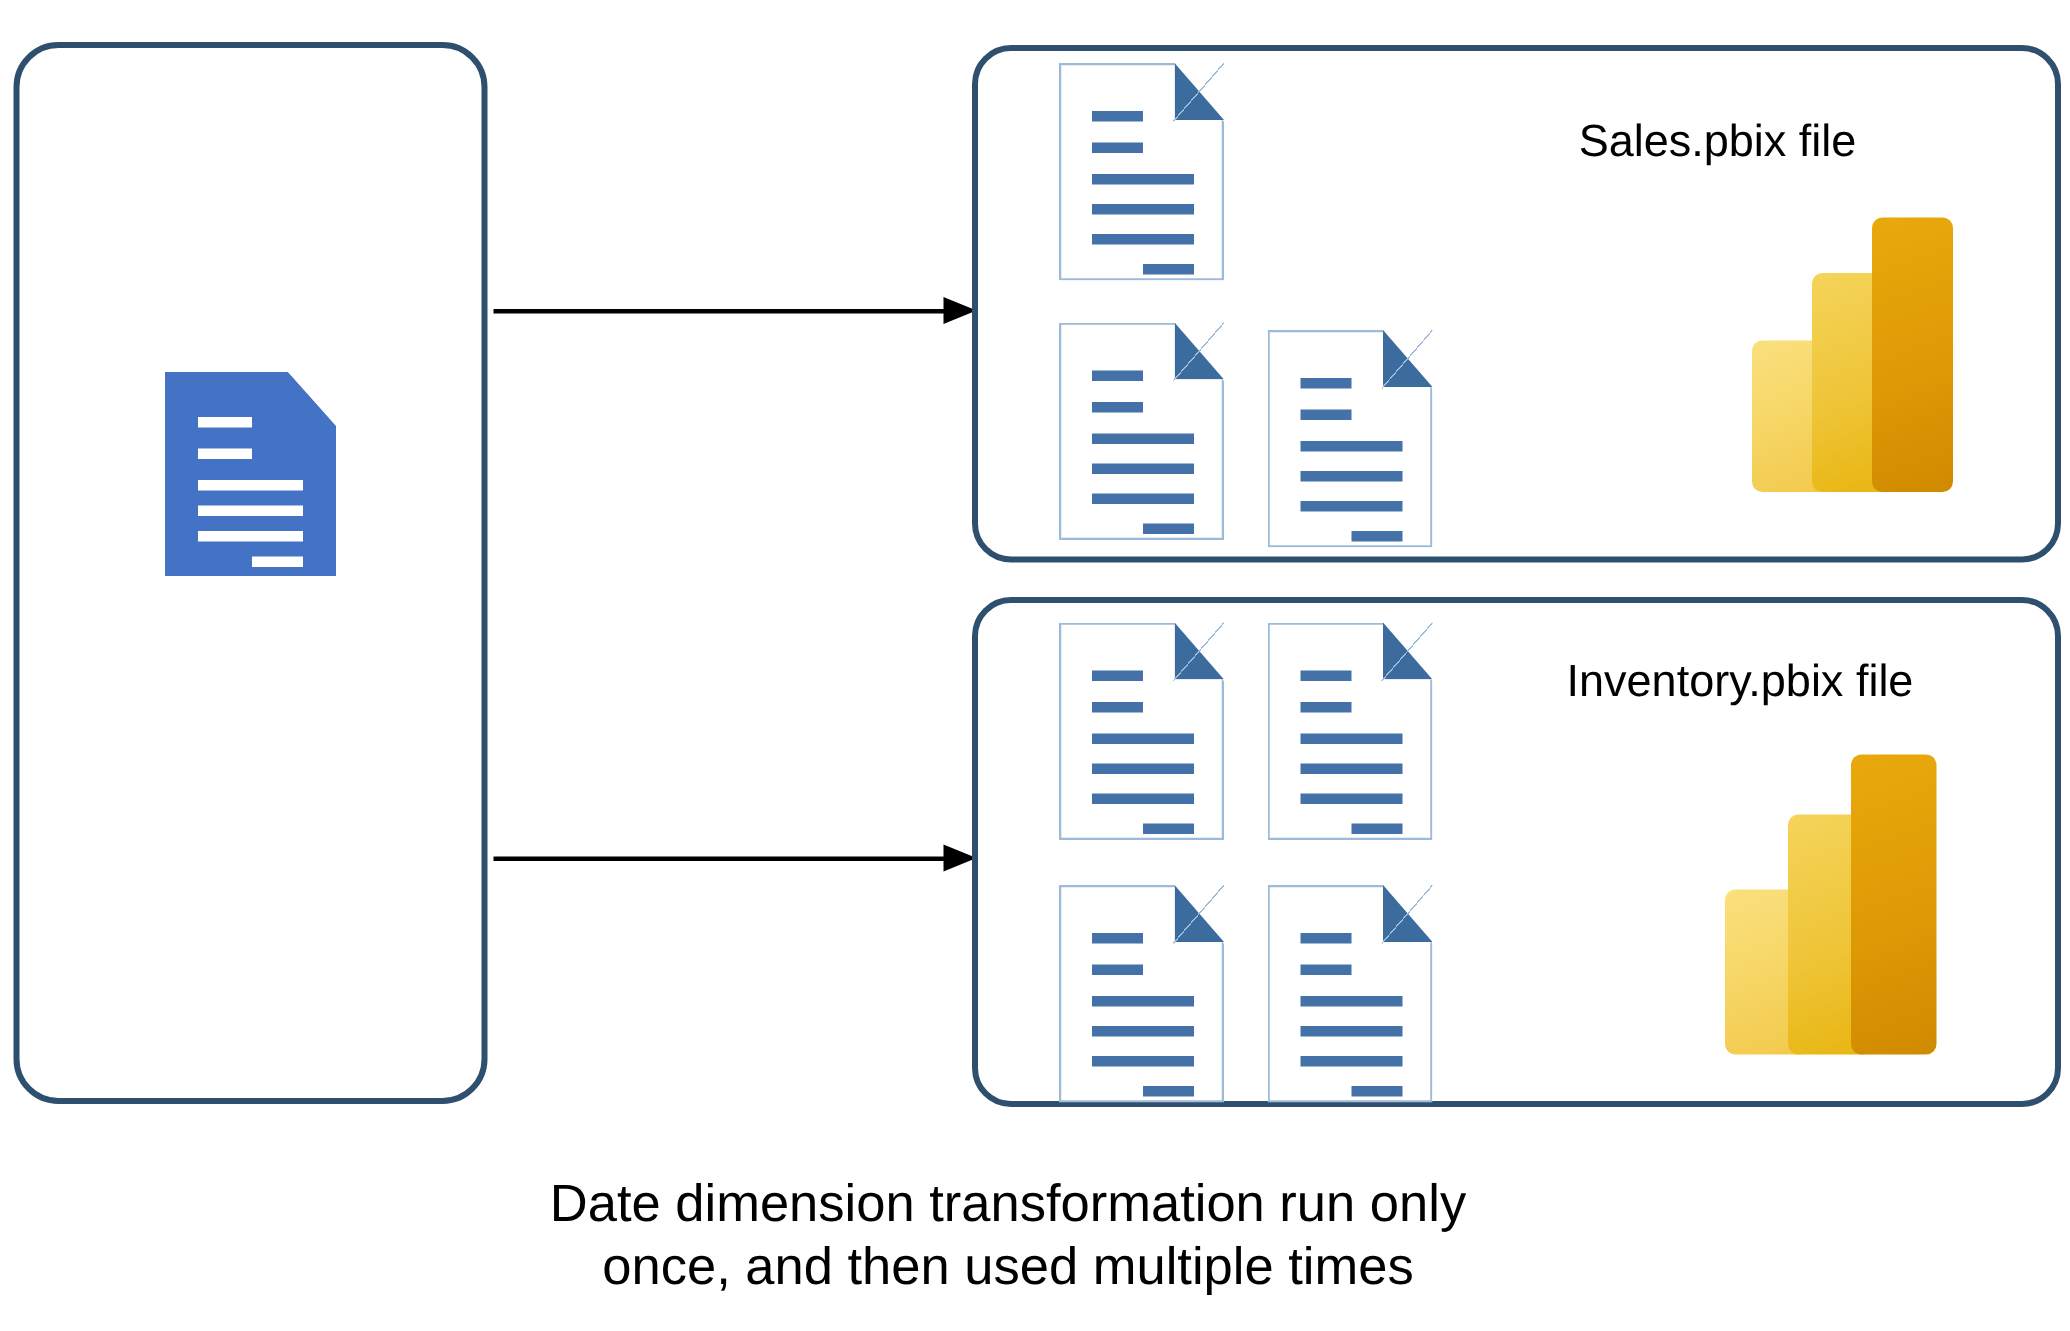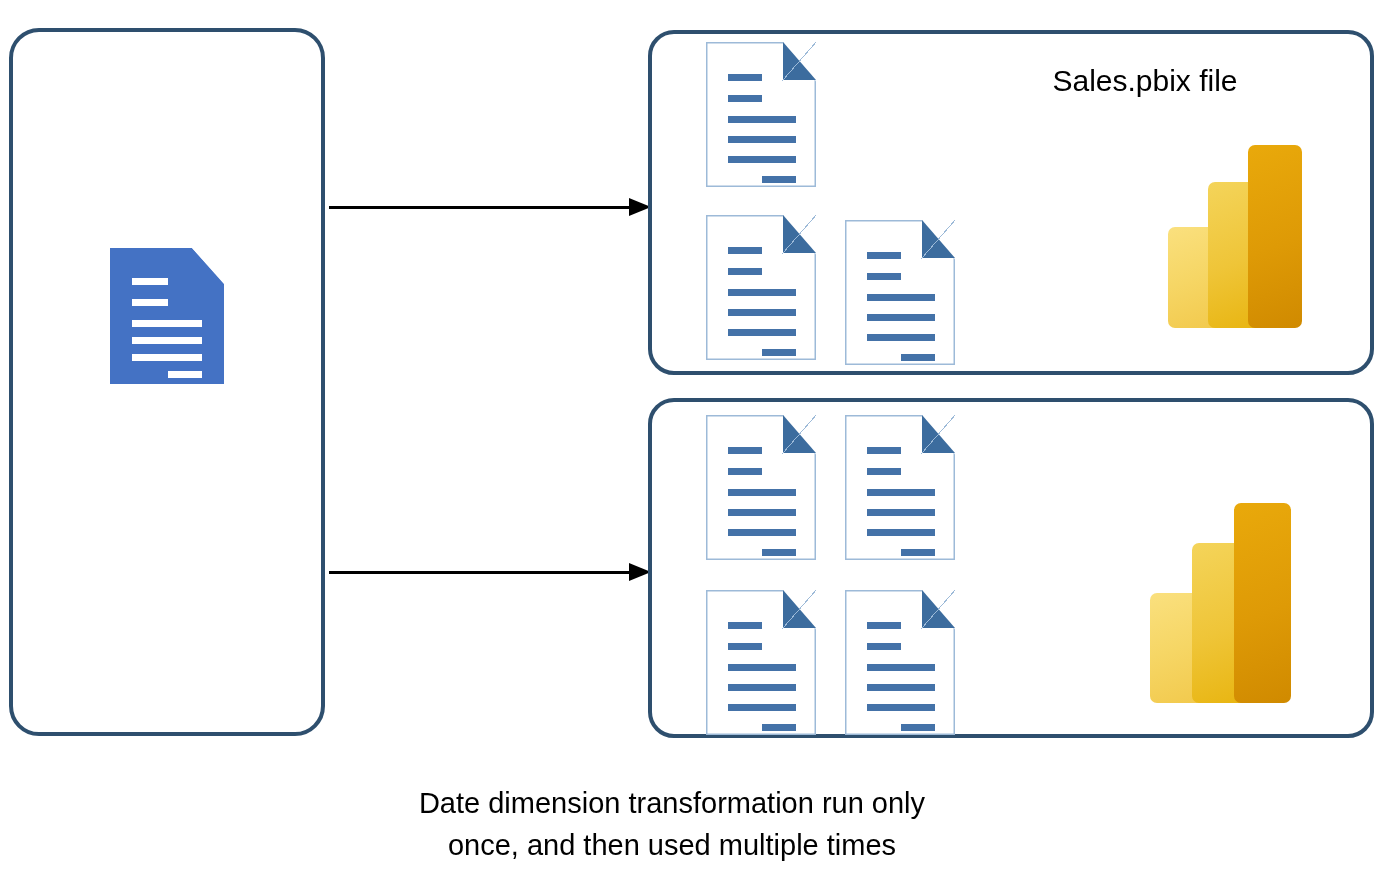--- a/index.html
+++ b/index.html
@@ -48,31 +48,31 @@
     width: 294px;
   }
   .file-title {
     position: absolute;
     color: #000000;
     font-size: 30px;
     line-height: 36px;
     white-space: nowrap;
     text-align: center;
   }
-  #sales-title { left: 945px; top: 63px;  width: 400px; }
+  #sales-title { left: 945px; top: 77px;  width: 400px; }
   #inv-title   { left: 960px; top: 437px; width: 400px; }
 
   #footer-caption {
     position: absolute;
     left: 272px;
     top: 782px;
     width: 800px;
     text-align: center;
     color: #000000;
-    font-size: 29px;
+    font-size: 35px;
     line-height: 42px;
     white-space: pre-line;
   }
 
   
   .arrow { position: absolute; }
   .arrow .shaft {
     position: absolute;
     left: 0;
     top: 8px;
@@ -259,20 +259,21 @@
   </div>
 
   <div class="pbi" id="pbi-sales">
     <div class="bar bar-s"></div>
     <div class="bar bar-m"></div>
     <div class="bar bar-l"></div>
   </div>
 
   <div class="rbox" id="inv-box"></div>
 
+  <div class="file-title" id="inv-title">Inventory.pbix file</div>
 
   <div class="doc white" style="left:706px; top:415px; width:110px; height:145px;">
     <div class="page"></div>
     <div class="fold"></div>
     <div class="fold-edge"></div>
     <div class="line" style="left:22px; top:32px;  width:34px; height:7px;"></div>
     <div class="line" style="left:22px; top:53px;  width:34px; height:7px;"></div>
     <div class="line" style="left:22px; top:74px;  width:68px; height:7px;"></div>
     <div class="line" style="left:22px; top:94px;  width:68px; height:7px;"></div>
     <div class="line" style="left:22px; top:114px; width:68px; height:7px;"></div>

